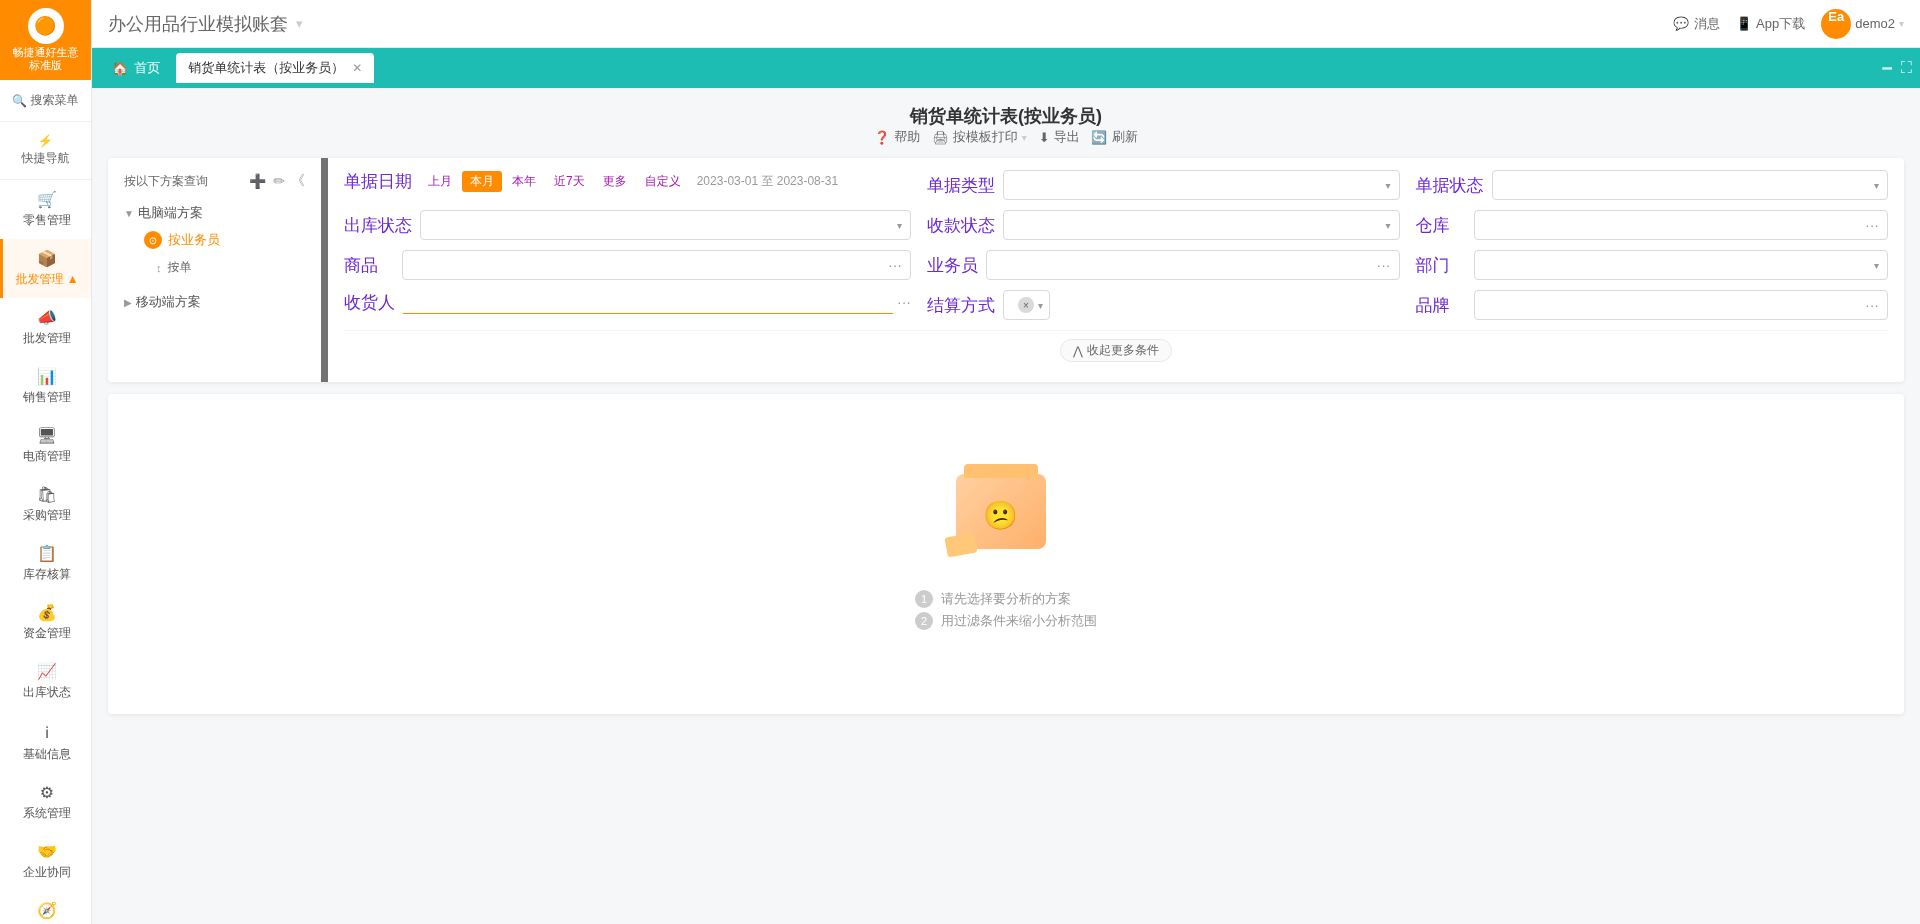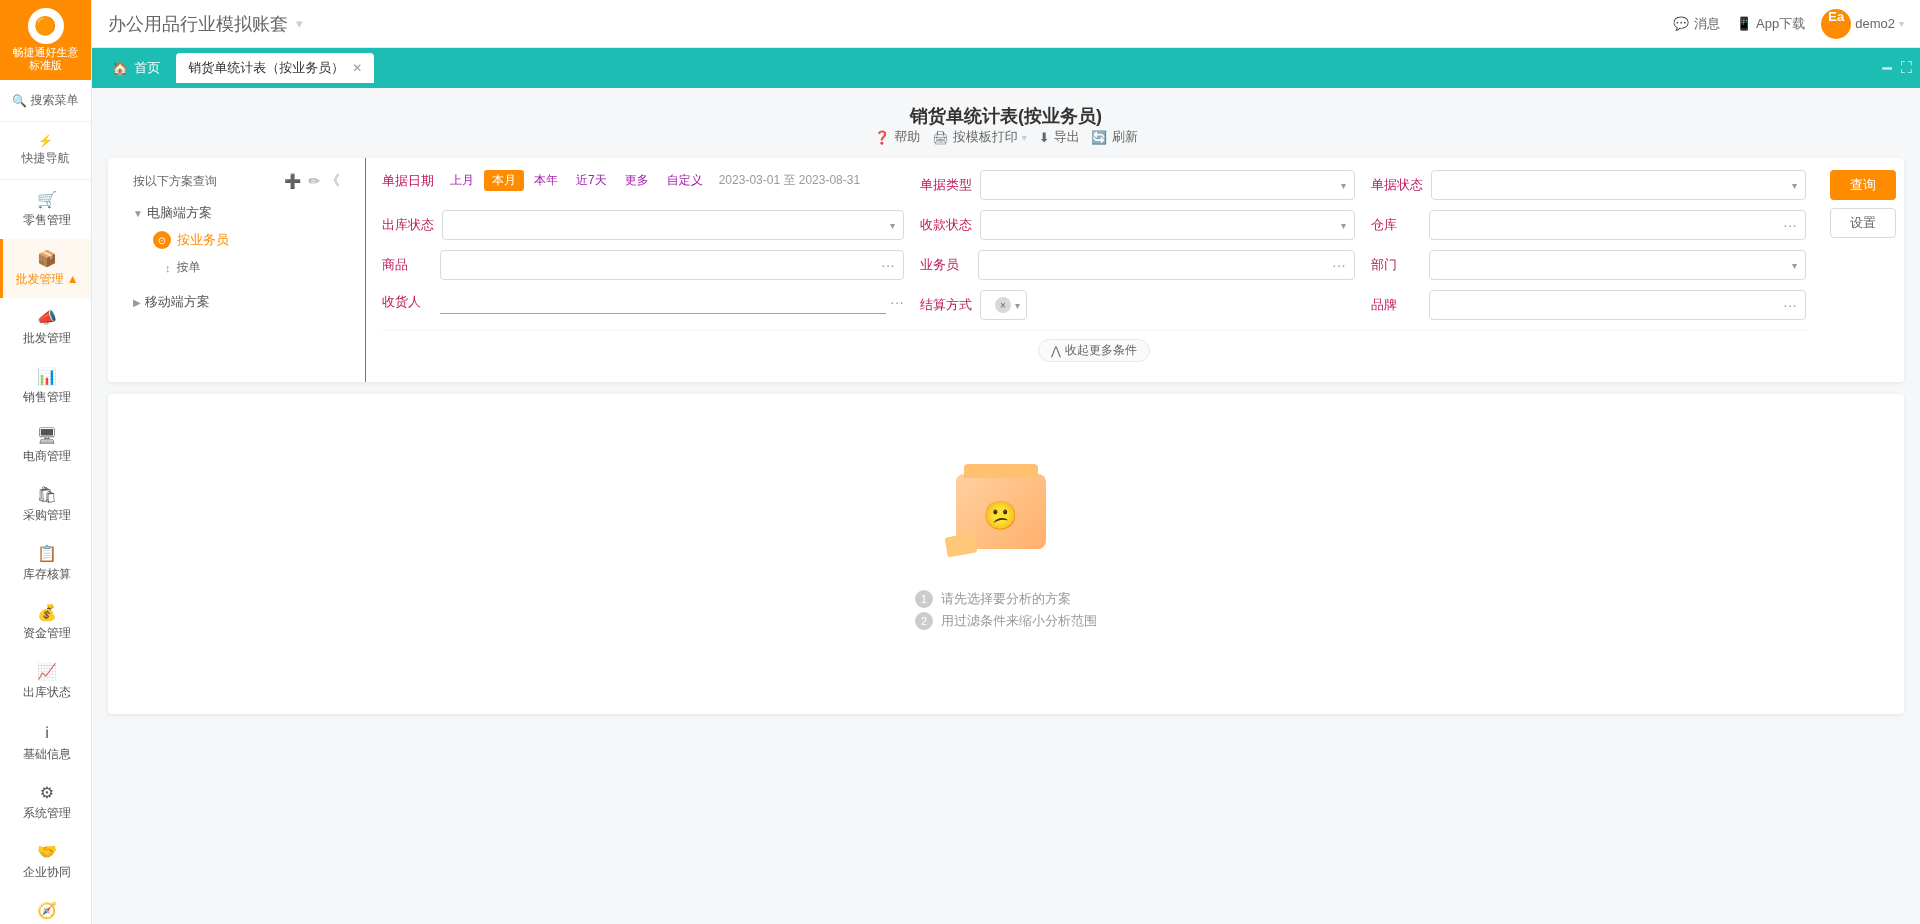--- a/index.html
+++ b/index.html
@@ -48,39 +48,39 @@
     .page-title-bar { display: flex; align-items: center; justify-content: space-between; margin-bottom: 12px; flex-direction: column; }
     .page-title { font-size: 18px; font-weight: 600; color: #333; }
     .page-title-actions { display: flex; align-items: center; gap: 12px; }
     .title-action-btn { display: flex; align-items: center; gap: 4px; color: #666; font-size: 13px; cursor: pointer; }
 
     
     .filter-panel { background: #fff; border-radius: 4px; padding: 0; box-shadow: 0 1px 4px rgba(0,0,0,0.08); }
     .filter-content { display: flex; }
     
     
-    .scheme-panel { width: 258px; border-right: 1px solid #737373; padding: 8px 13px; flex-shrink: 0; }
+    .scheme-panel { width: 220px; border-right: 7px solid #737373; padding: 8px 4px; flex-shrink: 0; }
     .scheme-header { display: flex; align-items: center; justify-content: space-between; padding: 6px 12px; font-size: 13px; color: #333; }
     .scheme-header-label { font-size: 12px; color: #666; }
     .scheme-header-actions { display: flex; align-items: center; gap: 6px; }
     .scheme-action-icon { color: #999; cursor: pointer; font-size: 14px; }
     .scheme-category { padding: 4px 12px; }
     .scheme-category-header { display: flex; align-items: center; gap: 4px; color: #555; font-size: 13px; cursor: pointer; padding: 4px 0; }
     .scheme-category-arrow { font-size: 10px; color: #999; }
     .scheme-sub-item { display: flex; align-items: center; gap: 6px; padding: 5px 8px 5px 20px; cursor: pointer; border-radius: 4px; font-size: 13px; color: #555; }
     .scheme-sub-item.active { color: #ff8c00; }
     .scheme-sub-icon { width: 18px; height: 18px; border-radius: 50%; background: #ff8c00; display: flex; align-items: center; justify-content: center; color: #fff; font-size: 10px; }
     .scheme-sub-text { font-size: 13px; }
     .scheme-child-item { display: flex; align-items: center; gap: 6px; padding: 5px 8px 5px 32px; cursor: pointer; border-radius: 4px; font-size: 12px; color: #666; }
 
     
     .filter-right { flex: 1; padding: 12px 16px; }
     .filter-row { display: flex; align-items: flex-start; margin-bottom: 10px; gap: 16px; }
     .filter-item { display: flex; align-items: center; flex: 1; min-width: 0; }
-    .filter-label { font-size: 13px; color: #be185d; white-space: nowrap; margin-right: 8px; min-width: 50px; }
+    .filter-label { font-size: 17px; color: #6d28d9; white-space: nowrap; margin-right: 8px; min-width: 50px; }
     .filter-date-range { display: flex; align-items: center; gap: 4px; flex: 1; }
     .date-tabs { display: flex; align-items: center; gap: 2px; }
     .date-tab { padding: 2px 8px; border-radius: 3px; font-size: 12px; cursor: pointer; color: #a21caf; }
     .date-tab.active { background: #ff8c00; color: #fff; }
     .date-range-text { font-size: 12px; color: #999; margin-left: 4px; }
     .filter-select { flex: 1; border: 1px solid #d9d9d9; border-radius: 4px; padding: 4px 8px; font-size: 13px; color: #333; background: #fff; cursor: pointer; display: flex; align-items: center; justify-content: space-between; height: 30px; }
     .filter-select-arrow { color: #999; font-size: 10px; }
     .filter-input { flex: 1; border: none; border-bottom: 1px solid #ff8c00; outline: none; padding: 4px 0; font-size: 13px; color: #333; background: transparent; }
     .filter-dots { color: #999; cursor: pointer; margin-left: 4px; font-size: 14px; }
     .filter-tag-close { display: inline-flex; align-items: center; justify-content: center; width: 16px; height: 16px; border-radius: 50%; background: #d9d9d9; color: #666; font-size: 10px; cursor: pointer; margin-left: 4px; }
@@ -387,24 +387,20 @@
               </div>
 
               <div class="collapse-row">
                 <div class="collapse-btn">
                   <span>⋀</span>
                   <span>收起更多条件</span>
                 </div>
               </div>
             </div>
 
-            <div class="filter-actions">
-              <button class="btn-query">查询</button>
-              <button class="btn-setting">设置</button>
-            </div>
           </div>
         </div>
       </div>
 
       <div class="empty-state">
         <div class="empty-icon">
           <div style="position:relative;display:inline-block;">
             
             <div style="width:90px;height:75px;background:linear-gradient(135deg,#ffd0a0,#ffb06a);border-radius:8px;position:relative;display:flex;align-items:center;justify-content:center;">
               <div style="position:absolute;top:-10px;left:8px;right:8px;height:14px;background:#ffc070;border-radius:4px 4px 0 0;"></div>

